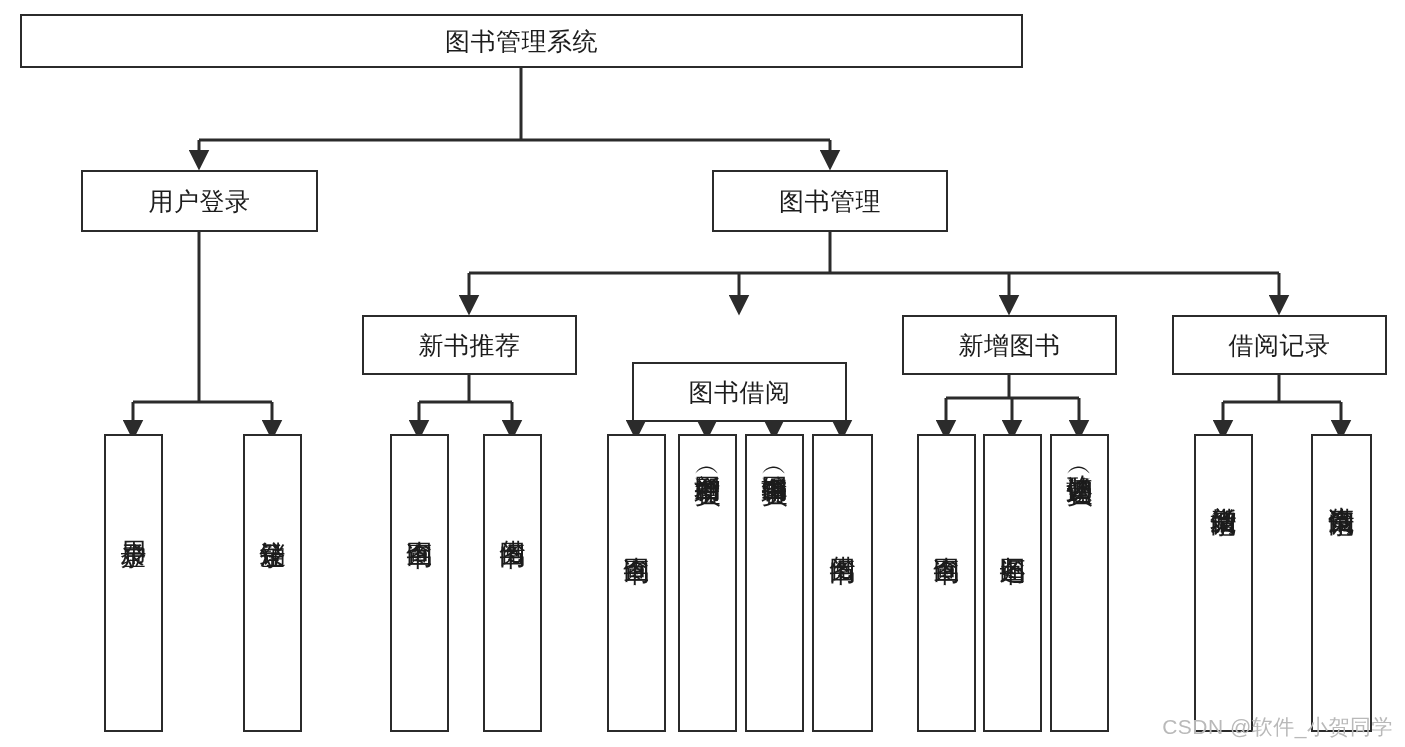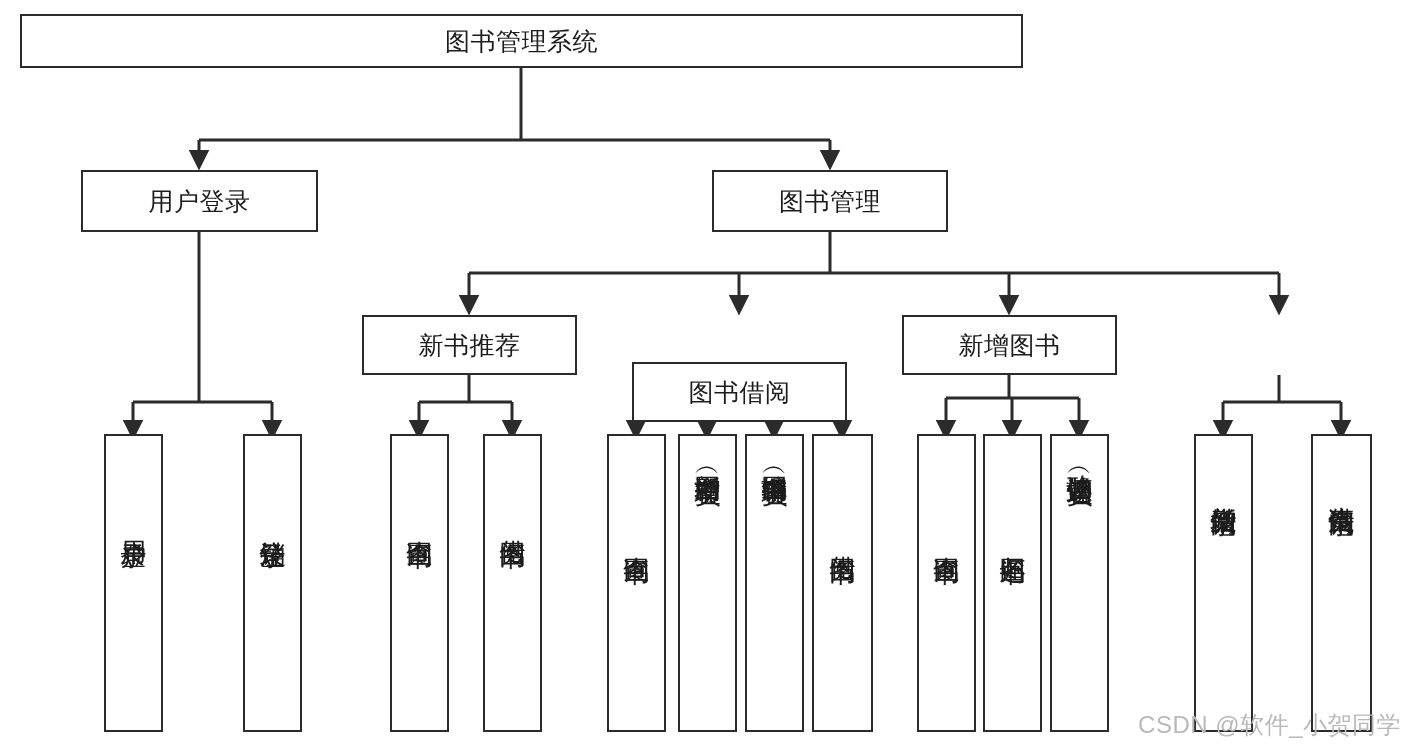--- a/index.html
+++ b/index.html
@@ -71,23 +71,23 @@
     margin-top: 94px;
   }
   .node.vertical.tall .label {
     margin-top: 12px;
   }
   .node.vertical.rec .label {
     margin-top: 44px;
   }
   #watermark {
     position: absolute;
-    right: 4px;
+    right: 12px;
     bottom: 6px;
-    font-size: 24px;
+    font-size: 21px;
     color: #b9b9b9;
     letter-spacing: 0.5px;
     z-index: 5;
     white-space: nowrap;
   }
 </style>
 </head>
 <body>
 
 <div id="canvas">
@@ -155,20 +155,23 @@
 
   <div class="node horizontal" style="left:712px; top:170px; width:236px; height:62px;">
     <span class="label">图书管理</span>
   </div>
   <div class="node horizontal" style="left:632px; top:315px; width:215px; height:60px;margin-top:47px;">
     <span class="label">图书借阅</span>
   </div>
   <div class="node horizontal" style="left:902px; top:315px; width:215px; height:60px;">
     <span class="label">新增图书</span>
   </div>
+  <div class="node horizontal" style="left:1172px; top:315px; width:215px; height:60px;">
+    <span class="label">借阅记录</span>
+  </div>
 
   <div class="node vertical mid" style="left:104px; top:434px; width:59px; height:298px;">
     <span class="label">用户登录</span>
   </div>
   <div class="node vertical mid" style="left:243px; top:434px; width:59px; height:298px;">
     <span class="label">注销登录</span>
   </div>
 
   <div class="node vertical mid" style="left:390px; top:434px; width:59px; height:298px;">
     <span class="label">查询图书</span>

